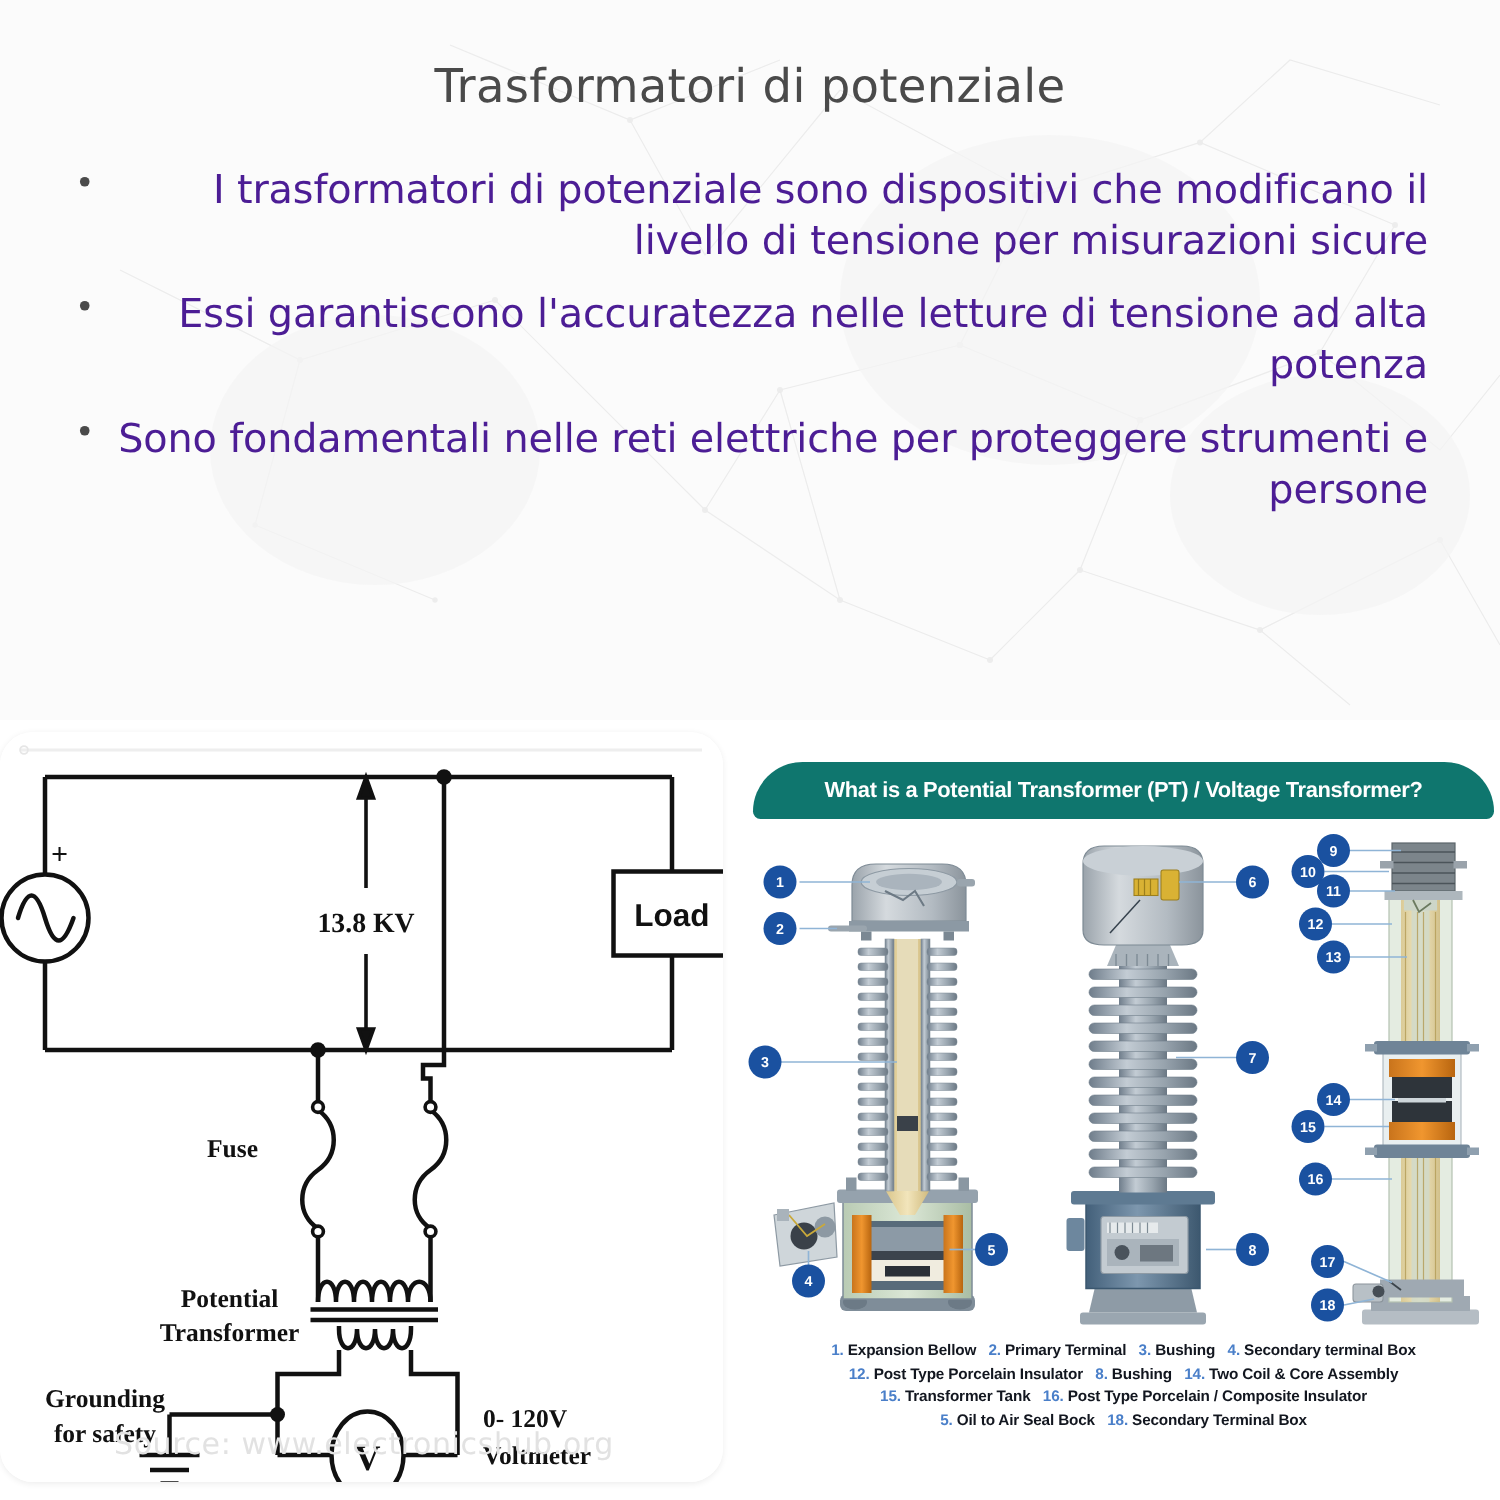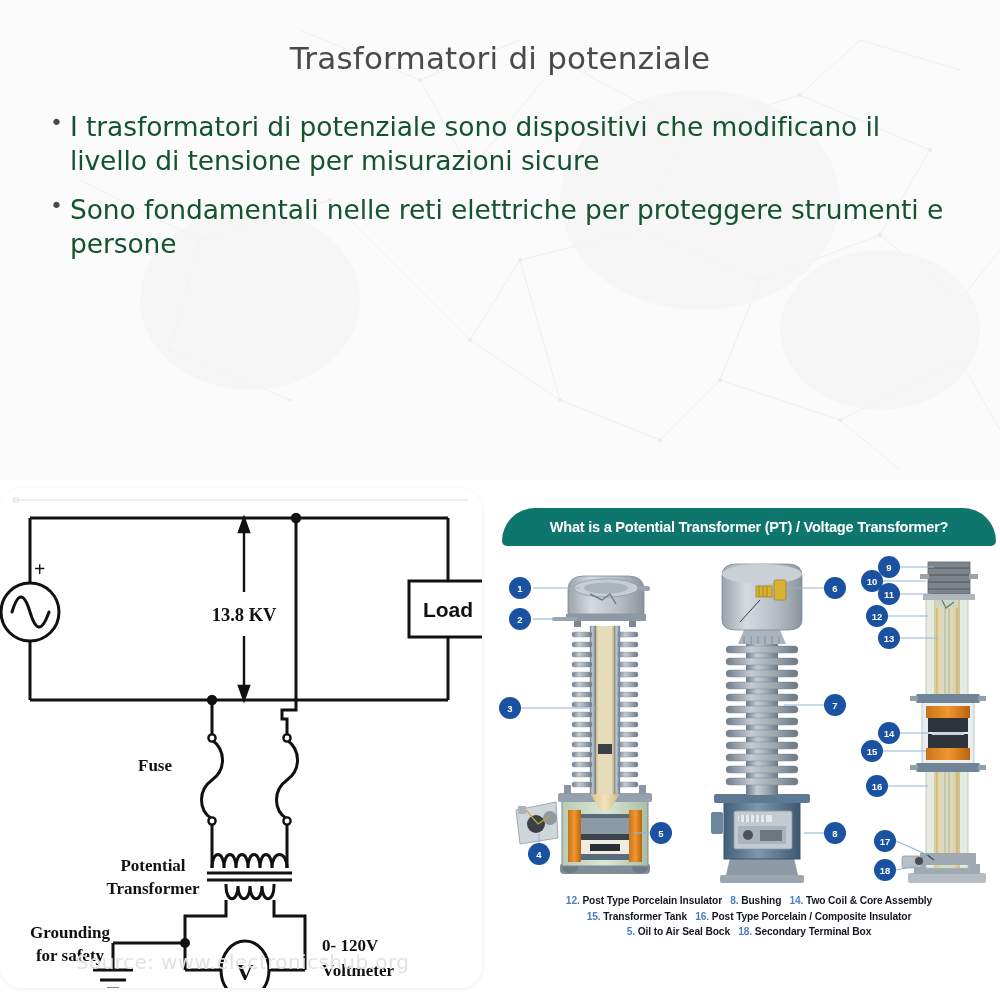--- a/index.html
+++ b/index.html
@@ -39,26 +39,27 @@
     font-family: "DejaVu Sans", sans-serif;
   }
   #bullet-list {
     list-style: none;
     margin: 34px 32px 0 32px;
   }
   #bullet-list li {
     position: relative;
     font-size: 26.5px;
     line-height: 1.30;
-    color: #14532d;
+    color: #4c1d95;
     font-weight: 400;
     margin-bottom: 14px;
     padding-left: 22px;
     font-family: "DejaVu Sans", sans-serif;
     letter-spacing: -0.1px;
+    text-align: right;
   }
   #bullet-list li::before {
     content: "\2022";
     position: absolute;
     left: 2px;
     top: -1px;
     font-size: 22px;
     color: #4a4a4a;
   }
 
@@ -209,20 +210,21 @@
       <ellipse cx="880" cy="330" rx="100" ry="80"></ellipse>
       <ellipse cx="250" cy="300" rx="110" ry="90"></ellipse>
     </g>
   </svg>
 
   <div id="top-content">
     <h1 id="page-title">Trasformatori di potenziale</h1>
 
     <ul id="bullet-list">
       <li>I trasformatori di potenziale sono dispositivi che modificano il livello di tensione per misurazioni sicure</li>
+      <li>Essi garantiscono l'accuratezza nelle letture di tensione ad alta potenza</li>
       <li>Sono fondamentali nelle reti elettriche per proteggere strumenti e persone</li>
     </ul>
   </div>
 </div>
 
 <div id="circuit-card">
   <svg id="circuit-svg" viewBox="0 0 482 500">
     <rect x="0" y="0" width="482" height="500" fill="#ffffff"></rect>
 
     <line x1="14" y1="12" x2="468" y2="12" stroke="#eeeeee" stroke-width="2"></line>
@@ -667,17 +669,18 @@
         </g>
         <g>
           <circle cx="387" cy="322" r="11" fill="#1a51a0"></circle>
           <text class="badge-text" x="387" y="325.6">18</text>
         </g>
       </g>
     </svg>
   </div>
 
   <div id="pt-legend">
+    <div class="legend-line"><span class="legend-num">1. </span><span>Expansion Bellow&nbsp;&nbsp; </span><span class="legend-num">2. </span><span>Primary Terminal&nbsp;&nbsp; </span><span class="legend-num">3. </span><span>Bushing&nbsp;&nbsp; </span><span class="legend-num">4. </span><span>Secondary terminal Box</span></div>
     <div class="legend-line"><span class="legend-num">12. </span><span>Post Type Porcelain Insulator&nbsp;&nbsp; </span><span class="legend-num">8. </span><span>Bushing&nbsp;&nbsp; </span><span class="legend-num">14. </span><span>Two Coil &amp; Core Assembly</span></div>
     <div class="legend-line"><span class="legend-num">15. </span><span>Transformer Tank&nbsp;&nbsp; </span><span class="legend-num">16. </span><span>Post Type Porcelain / Composite Insulator</span></div>
     <div class="legend-line"><span class="legend-num">5. </span><span>Oil to Air Seal Bock&nbsp;&nbsp; </span><span class="legend-num">18. </span><span>Secondary Terminal Box</span></div>
   </div>
 </div>
 
 </body></html>

